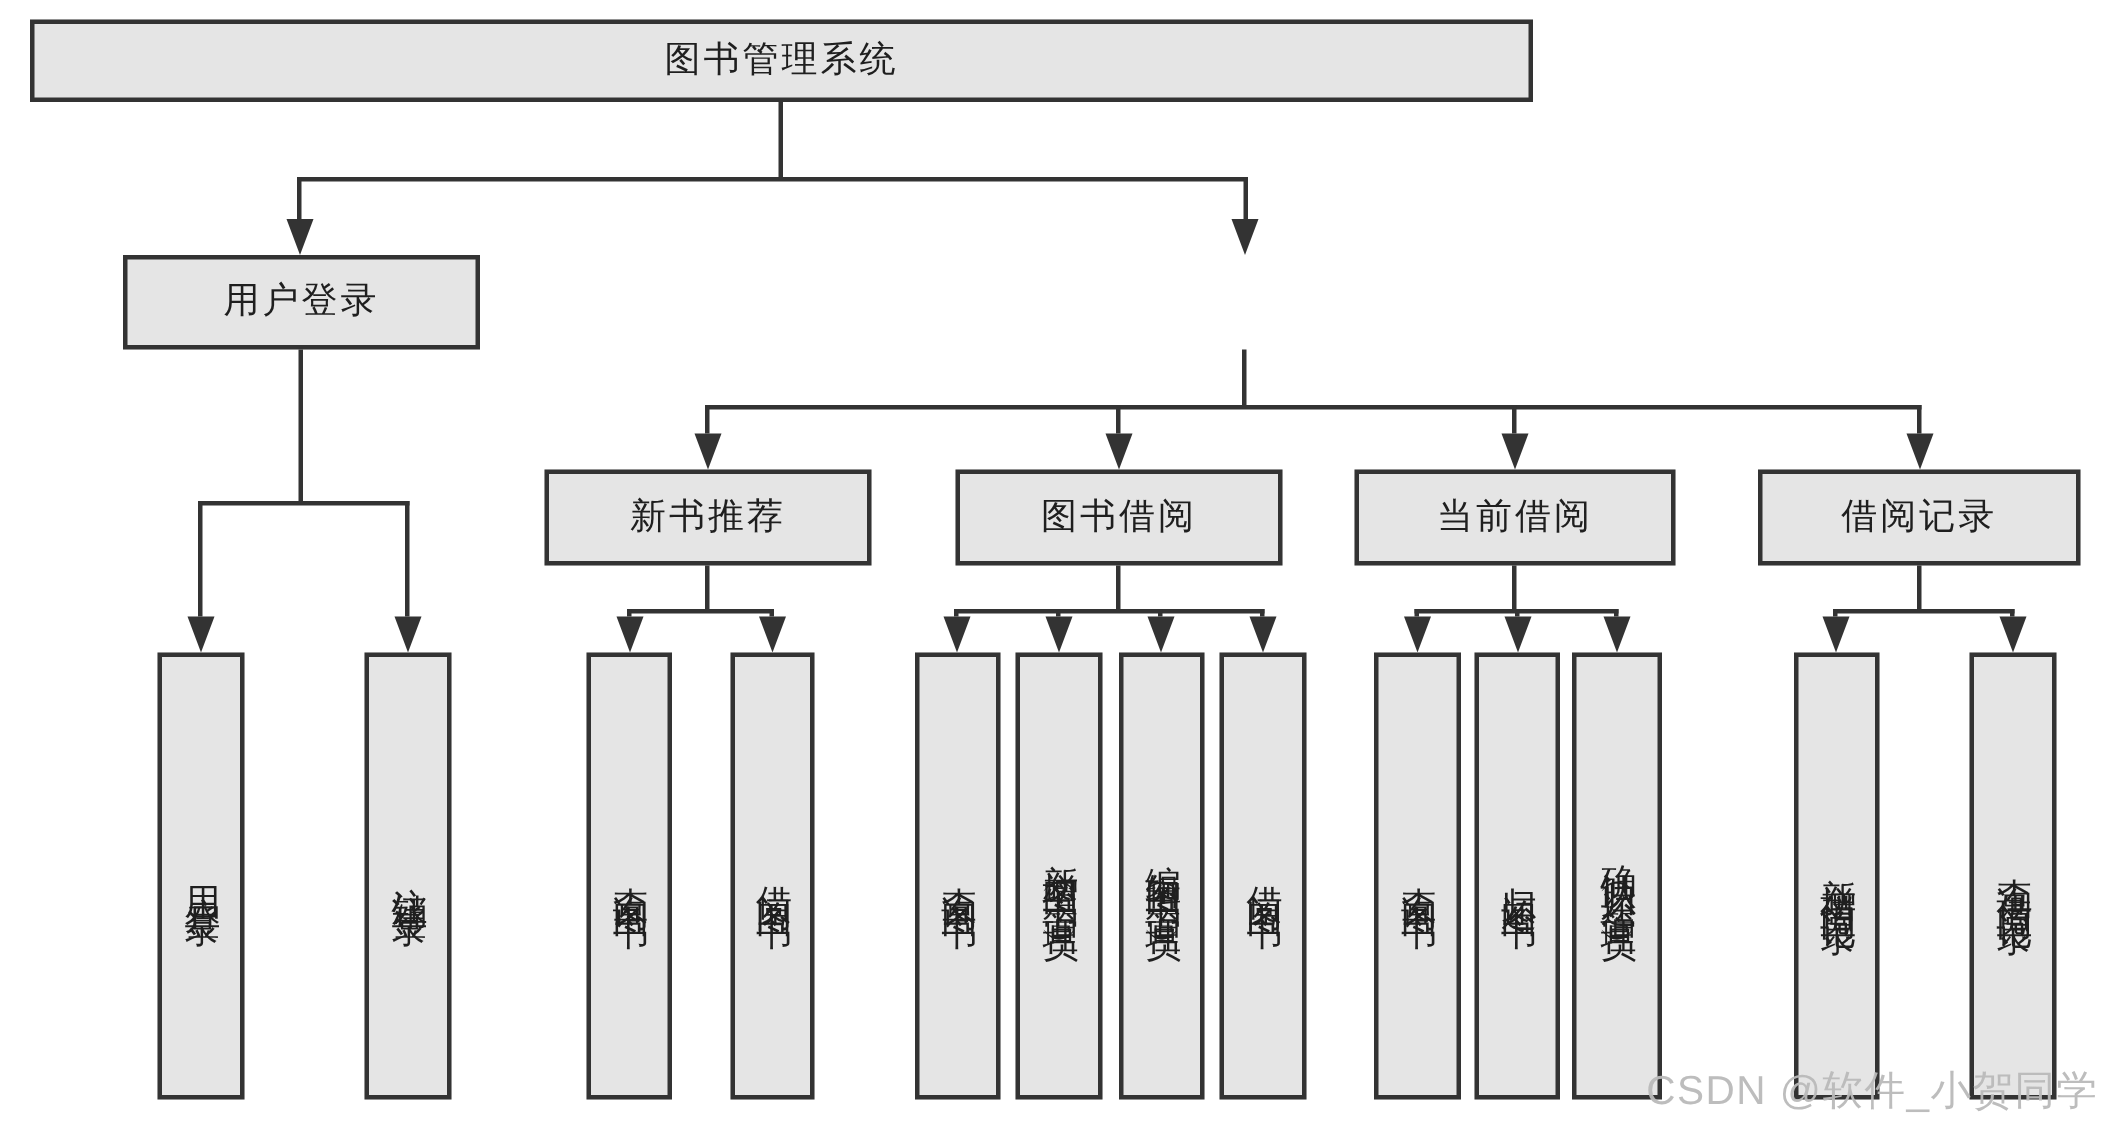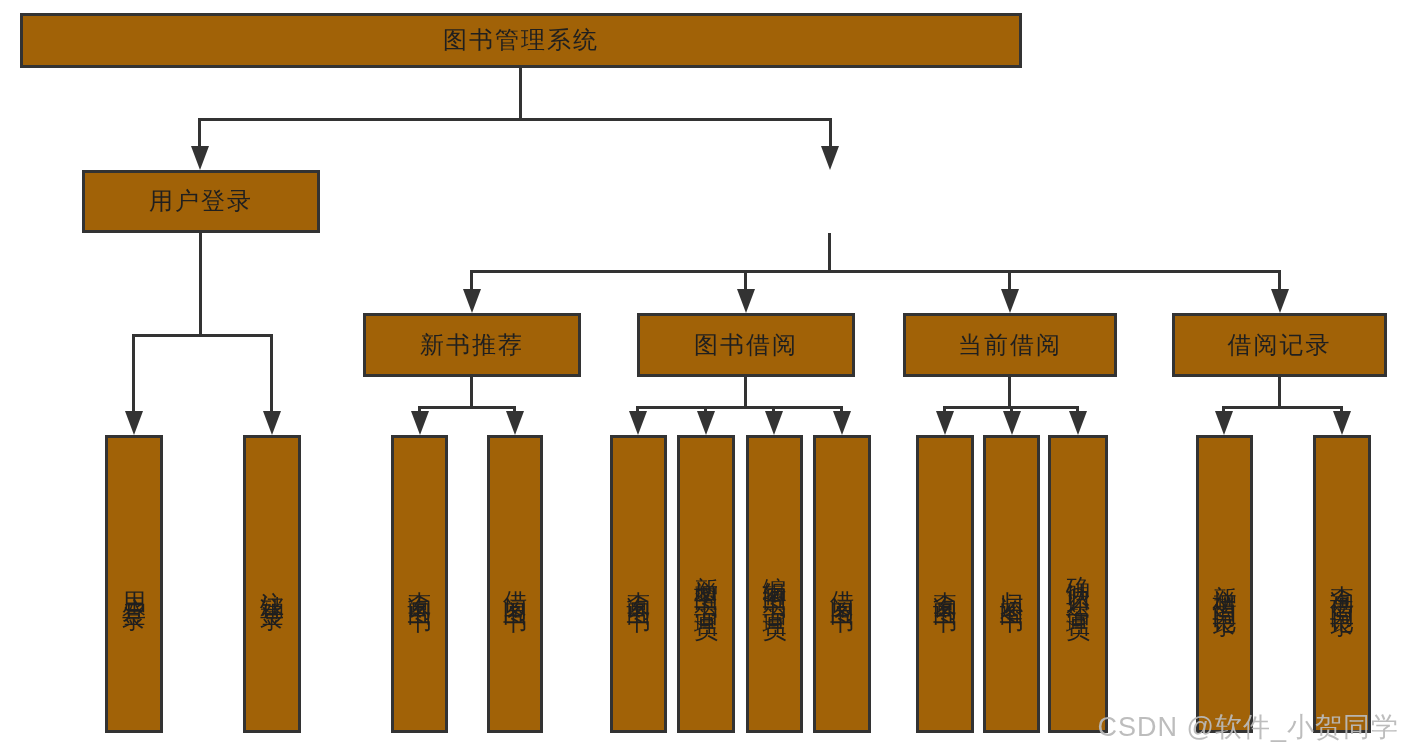--- a/index.html
+++ b/index.html
@@ -13,21 +13,21 @@
     height: 747px;
     background: #ffffff;
     font-family: "Liberation Sans", "DejaVu Sans", sans-serif;
     overflow: hidden;
   }
   
   .box {
     position: absolute;
     box-sizing: border-box;
     border: 3px solid #333333;
-    background: #a16207;
+    background: #e5e5e5;
     display: flex;
     align-items: center;
     justify-content: center;
   }
   .box .lbl {
     color: #1f1f1f;
     font-size: 24px;
     letter-spacing: 2px;
     white-space: nowrap;
     line-height: 1.2;

